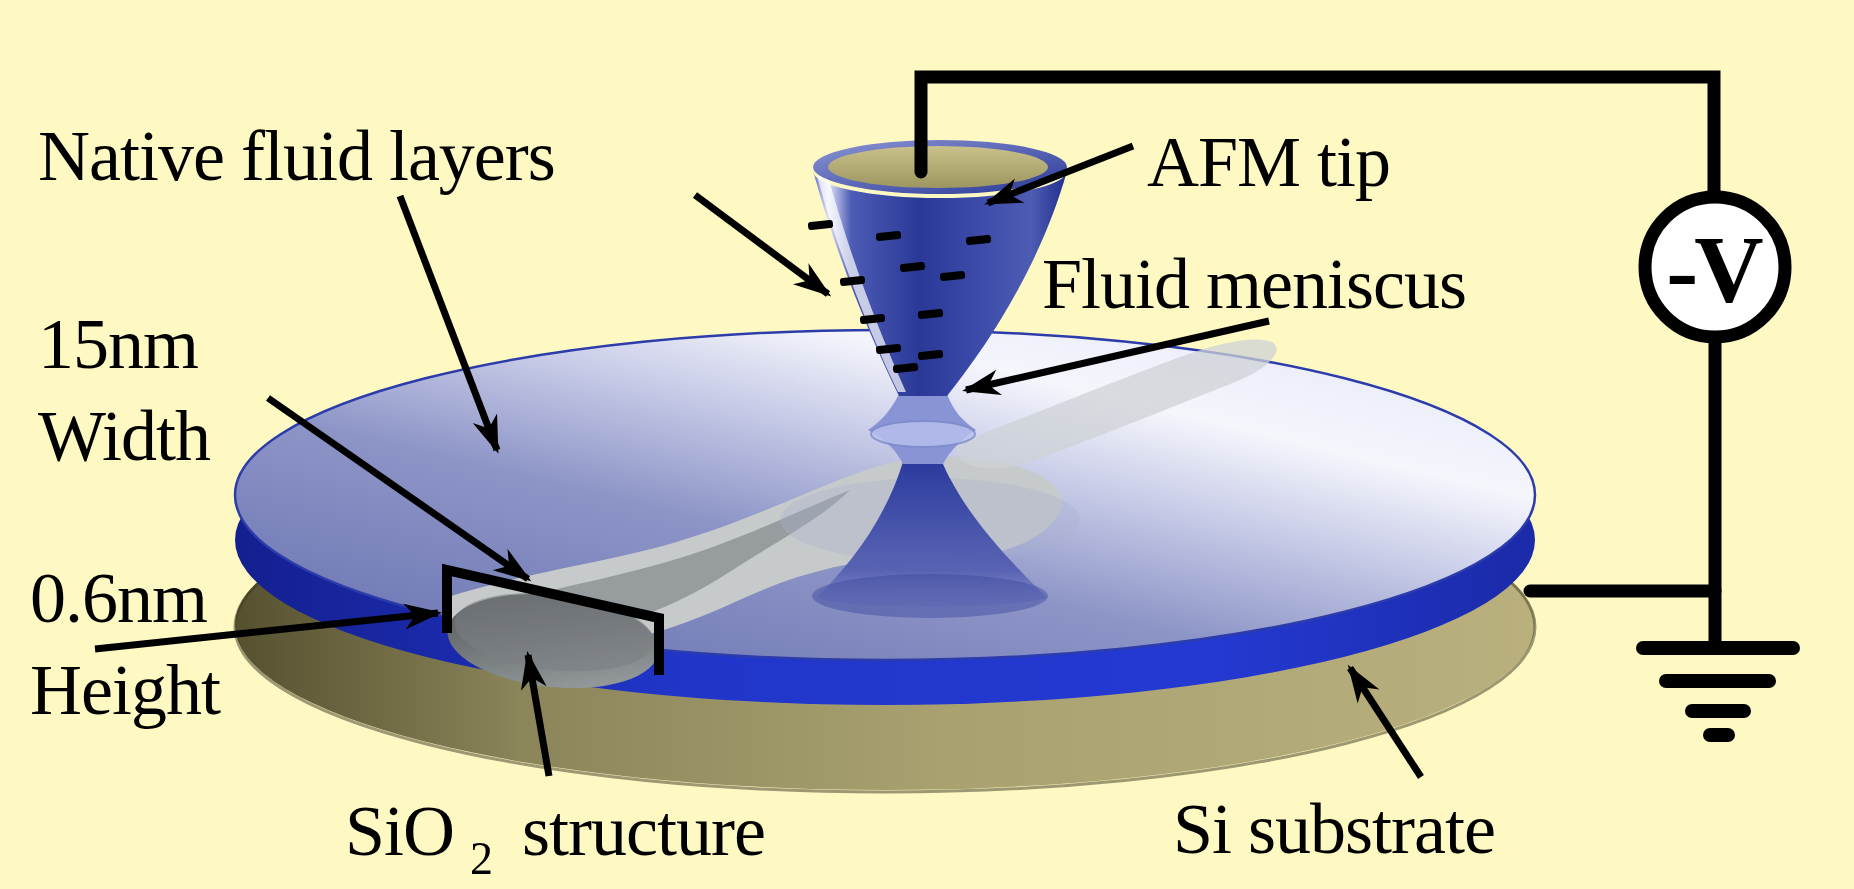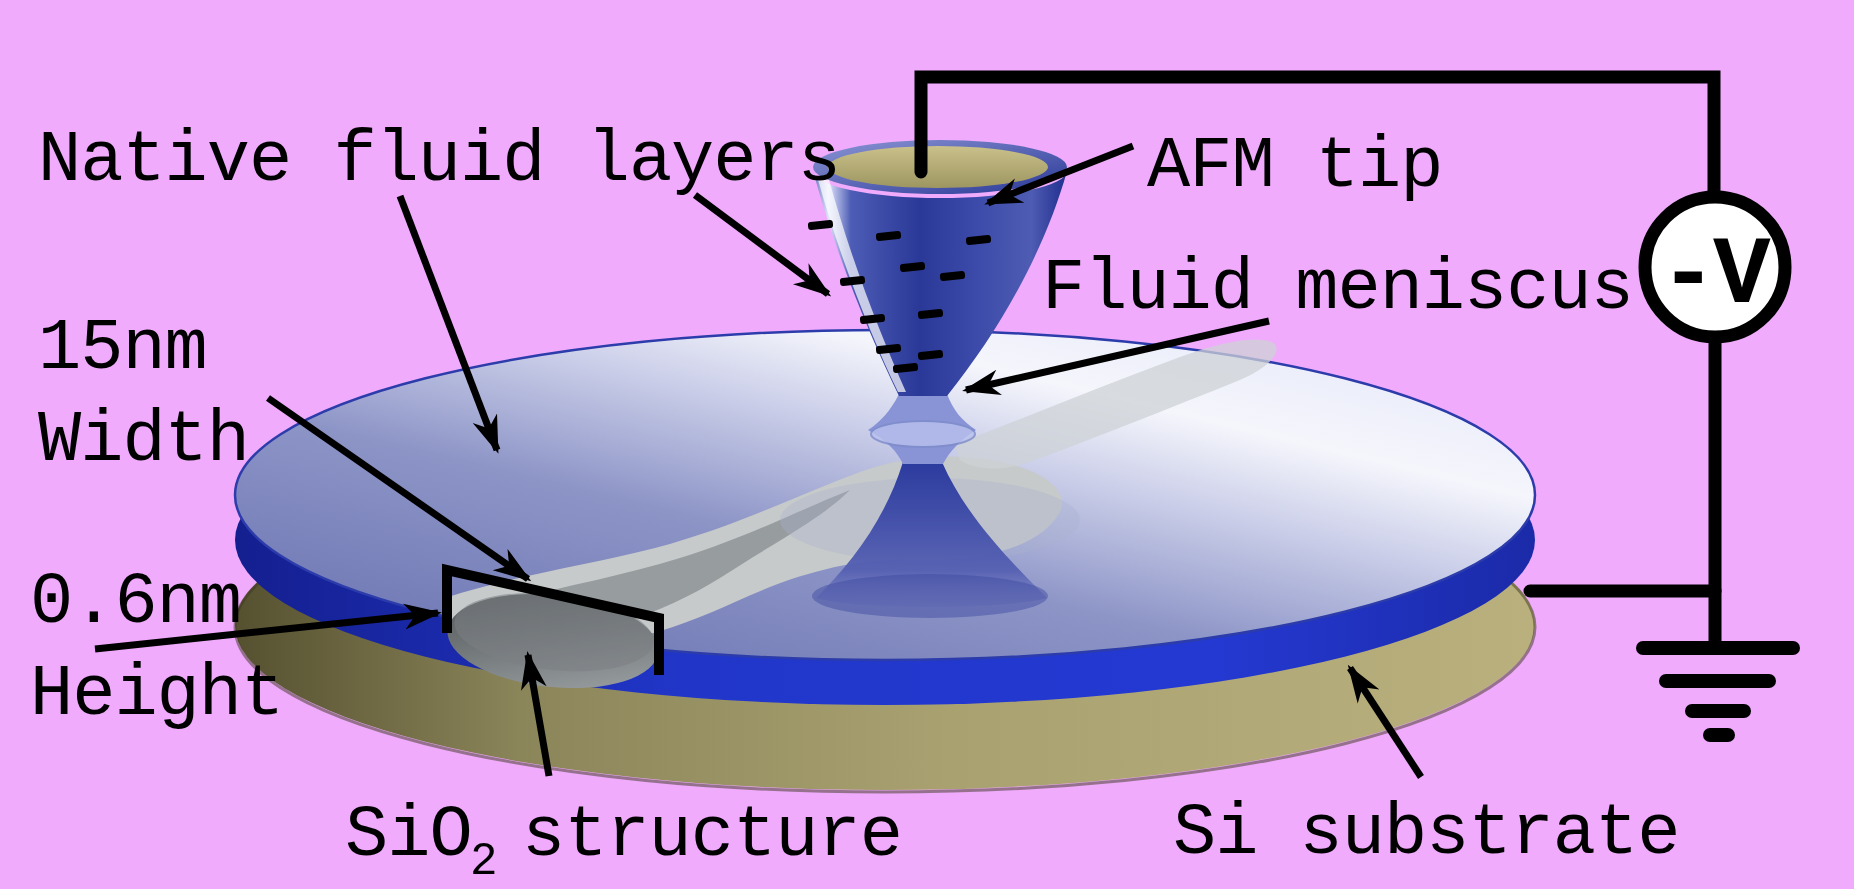--- a/index.html
+++ b/index.html
@@ -1,17 +1,17 @@
 <!DOCTYPE html>
 <html><head>
 <meta charset="utf-8">
 <style>
   html,body{margin:0;padding:0;background:#ffffff;}
-  #stage{position:relative;width:1854px;height:889px;background:#f0abfc;overflow:hidden;
-         font-family:Liberation Mono, monospace;}
+  #stage{position:relative;width:1854px;height:889px;background:#fef9c3;overflow:hidden;
+         font-family:Liberation Serif, serif;}
   svg{display:block;}
   text{fill:#000;}
   .lbl{font-size:72px;letter-spacing:-1px;}
   .sub{font-size:46px;}
   .volt{font-size:96px;font-weight:bold;letter-spacing:-4px;}
 </style>
 </head>
 <body>
 
 <div id="stage">

